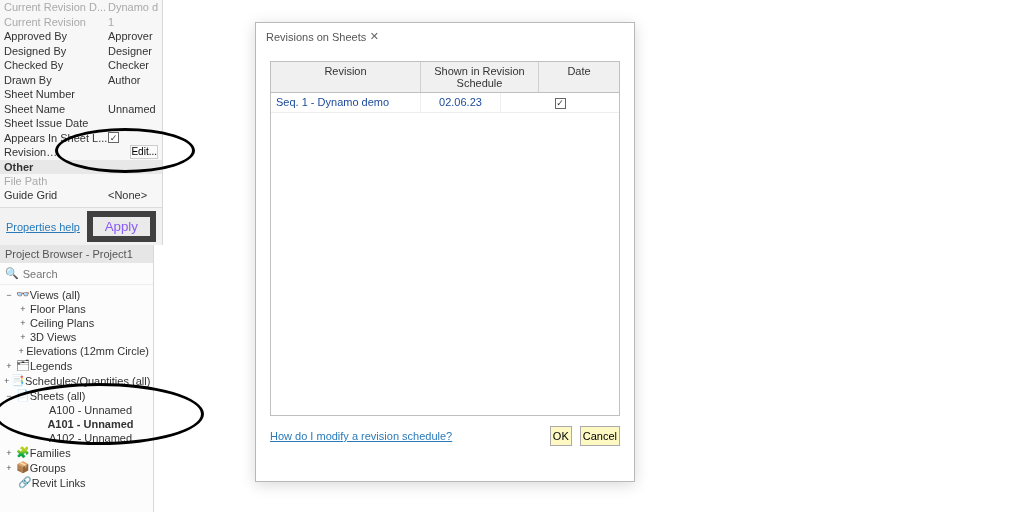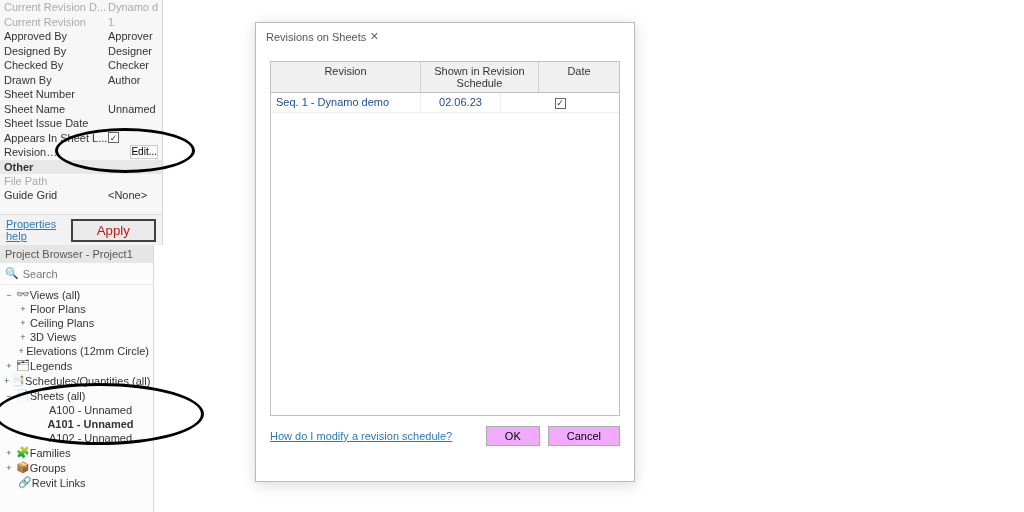--- a/index.html
+++ b/index.html
@@ -10,21 +10,21 @@
   .prop-row { display: flex; padding: 1px 4px; align-items: center; height: 14.5px; }
   .prop-row.disabled { color: #aaa; }
   .prop-label { width: 104px; white-space: nowrap; overflow: hidden; text-overflow: ellipsis; }
   .prop-val { flex: 1; white-space: nowrap; overflow: hidden; }
   .chkbox { width: 11px; height: 11px; border: 1px solid #666; background: #fff; display: inline-flex; align-items:center; justify-content:center; font-size:9px; line-height:8px; }
   .edit-row { display:flex; align-items:center; height:14.5px; padding:1px 4px;}
   .edit-btn { flex:1; margin-left:70px; background:#fafafa; border:1px solid #ccc; height:14px; text-align:center; font-size:10px; line-height:12px;}
   .other-row { background:#e8e8e8; font-weight:bold; padding:1px 4px; }
   .help-row { display:flex; align-items:center; justify-content:space-between; padding:3px 6px; border-top:1px solid #ddd; position:absolute; bottom:0; width:100%; background:#f2f2f2;}
   .help-link { color:#2a7ab9; text-decoration:underline; }
-  .apply-btn { background:#eaeaea; border:2px solid #404040; padding:2px 24px; color:#b91c1c;}
+  .apply-btn { background:#eaeaea; border:6px solid #404040; padding:2px 12px; color:#8b5cf6;}
 
   
   .browser { position:absolute; left:0; top:245px; width:154px; height:267px; background:#fcfcfc; border-right:1px solid #d8d8d8; }
   .browser-title { background:#e6e6e6; padding:3px 5px; color:#555; font-size:11px; }
   .search-row { display:flex; align-items:center; padding:4px 5px; border-bottom:1px solid #eee;}
   .search-row input { border:none; outline:none; background:transparent; flex:1; font-size:11px; color:#888;}
   .tree { padding:2px 0; }
   .node { display:flex; align-items:center; padding:1px 4px; white-space:nowrap; }
   .lvl1 { padding-left:4px; }
   .lvl2 { padding-left:18px; }
@@ -45,21 +45,21 @@
   .gh { padding:3px 4px; text-align:center; border-right:1px solid #d0d0d0; }
   .gh:last-child{border-right:none;}
   .col-rev{width:150px;} .col-date{width:80px;} .col-sched{flex:1;}
   .grid-row { display:flex; border-bottom:1px solid #eee; }
   .gc { padding:3px 5px; border-right:1px solid #eee; }
   .gc:last-child{border-right:none;}
   .col-rev-c{width:150px; color:#1b4a99;} .col-date-c{width:80px;color:#1b4a99;text-align:center;} .col-sched-c{flex:1;text-align:center;}
   .dlg-footer { display:flex; justify-content:space-between; align-items:center; padding:10px 14px; }
   .dlg-link { color:#2a7ab9; text-decoration:underline; font-size:11px;}
   .dlg-btns { display:flex; gap:8px; }
-  .btn { background:#f0abfc; border:1px solid #aaa; padding:3px 18px; font-size:11px;}
+  .btn { background:#fef9c3; border:1px solid #aaa; padding:3px 2px; font-size:11px;}
 </style>
 </head>
 <body>
 
 <div class="prop-panel">
   <div id="prop-rows">
       <div class="prop-row disabled">
         <span class="prop-label">Current Revision D...</span>
         <span class="prop-val">Dynamo demo</span>
       </div>

